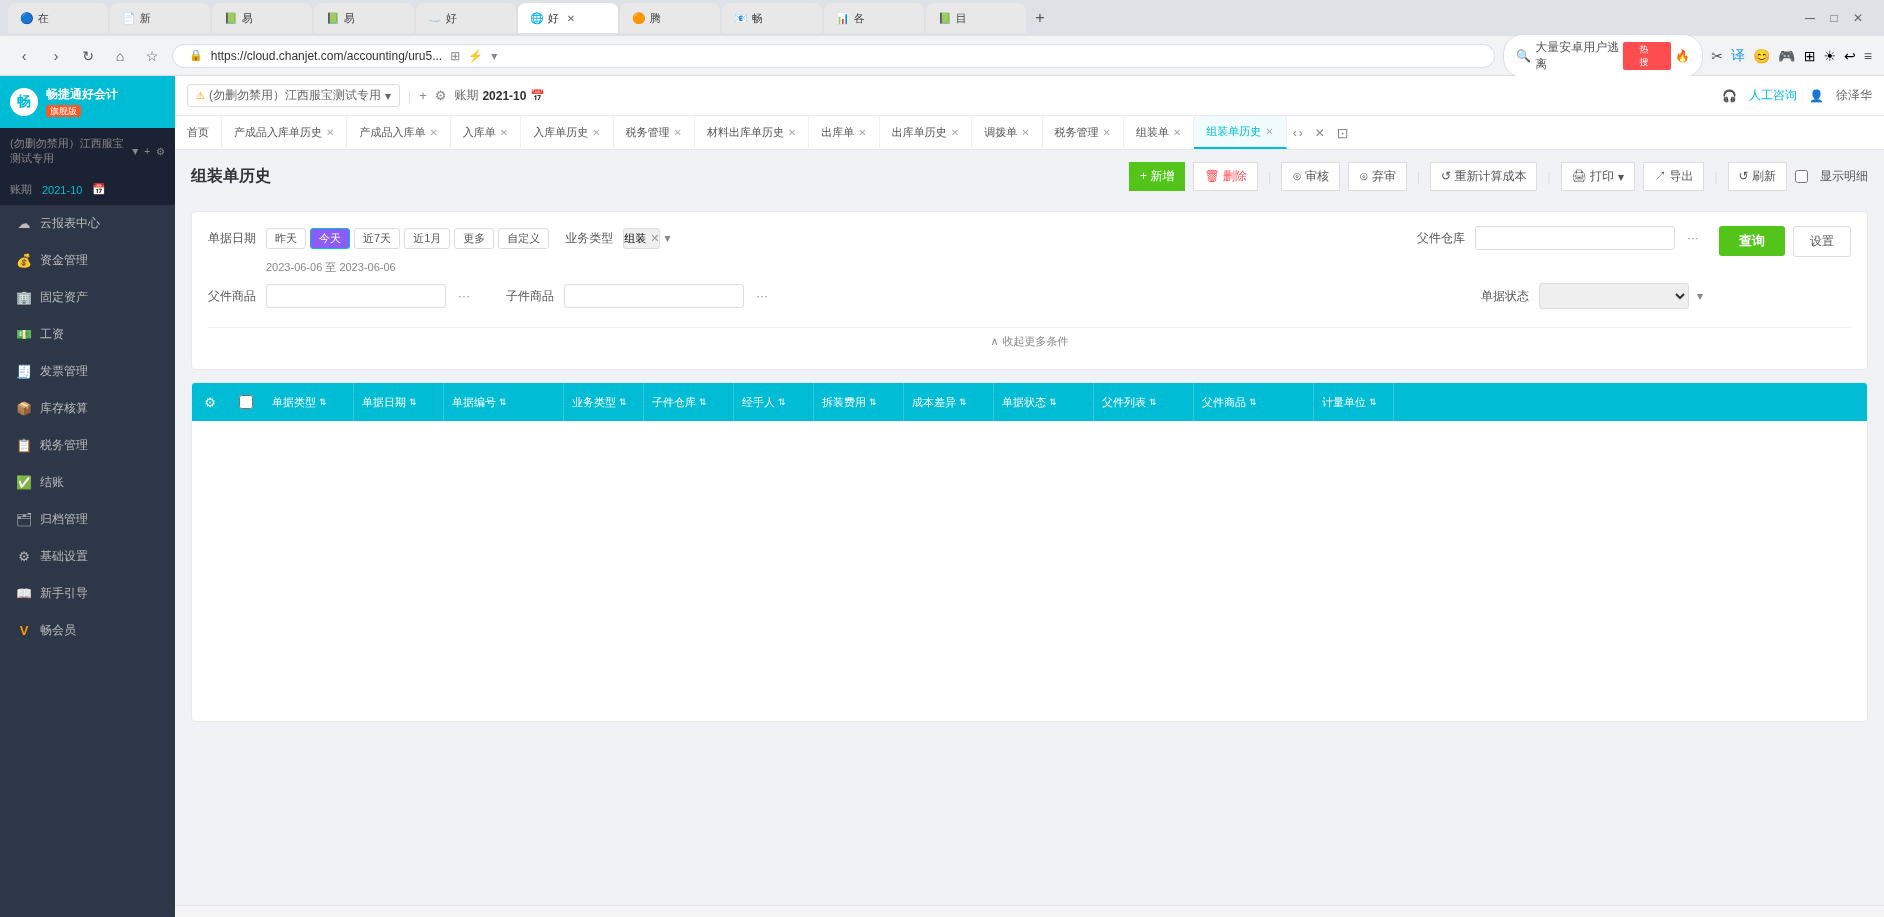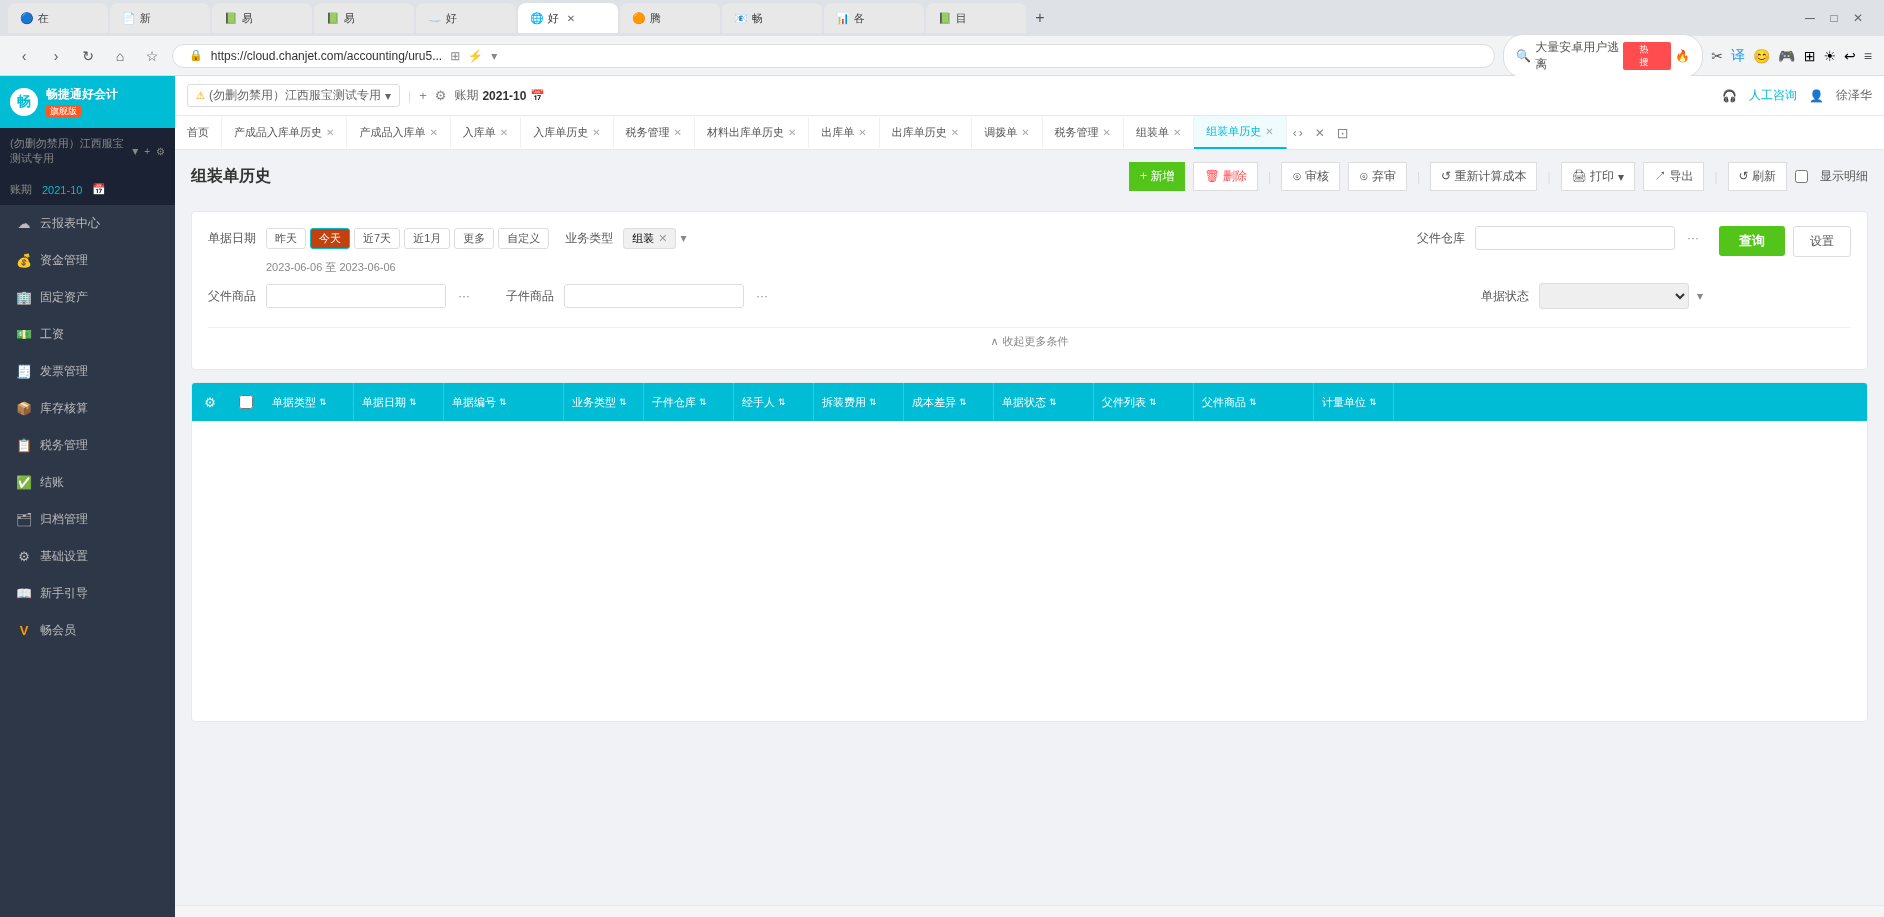--- a/index.html
+++ b/index.html
@@ -57,22 +57,22 @@
     .btn-query { background: #52c41a; color: #fff; border: none; padding: 6px 20px; border-radius: 3px; cursor: pointer; font-size: 13px; font-weight: bold; }
     .btn-setting { background: #fff; color: #555; border: 1px solid #ddd; padding: 6px 16px; border-radius: 3px; cursor: pointer; font-size: 12px; }
 
     
     .filter-area { background: #fff; border: 1px solid #e8e8e8; border-radius: 4px; padding: 14px 16px; margin-bottom: 12px; }
     .filter-row { display: flex; align-items: center; gap: 16px; margin-bottom: 10px; }
     .filter-item { display: flex; align-items: center; gap: 8px; }
     .filter-label { color: #555; font-size: 12px; min-width: 50px; }
     .filter-date-btns { display: flex; gap: 4px; }
     .date-btn { padding: 2px 8px; border: 1px solid #ddd; border-radius: 3px; background: #fff; cursor: pointer; font-size: 11px; color: #555; }
-    .date-btn.active { background: #c2410c; color: #fff; border-color: #00bcd4; }
-    .filter-tag { background: #f0f0f0; border: 1px solid #ddd; border-radius: 3px; padding: 2px 8px; font-size: 11px; display: flex; align-items: center; gap: 4px; }
+    .date-btn.active { background: #8b5cf6; color: #fff; border-color: #00bcd4; }
+    .filter-tag { background: #f0f0f0; border: 1px solid #ddd; border-radius: 3px; padding: 2px 0; font-size: 11px; display: flex; align-items: center; gap: 4px; }
     .filter-tag .remove { cursor: pointer; color: #999; }
     .filter-input { border: 1px solid #ddd; border-radius: 3px; padding: 4px 8px; font-size: 12px; width: 180px; color: #333; }
     .filter-select { border: 1px solid #ddd; border-radius: 3px; padding: 4px 8px; font-size: 12px; min-width: 150px; color: #333; }
     .dots-btn { color: #888; font-size: 12px; cursor: pointer; padding: 2px 4px; }
     .collapse-btn { display: flex; align-items: center; justify-content: center; gap: 4px; color: #888; font-size: 11px; cursor: pointer; padding: 6px; border-top: 1px solid #f0f0f0; margin-top: 8px; }
 
     
     .data-table { background: #fff; border: 1px solid #e8e8e8; border-radius: 4px; overflow: hidden; }
     .table-header { background: #00bcd4; display: flex; align-items: center; height: 38px; }
     .th-cell { color: #fff; font-size: 11px; padding: 0 8px; display: flex; align-items: center; gap: 3px; border-right: 1px solid rgba(255,255,255,0.2); height: 100%; cursor: pointer; flex-shrink: 0; }

